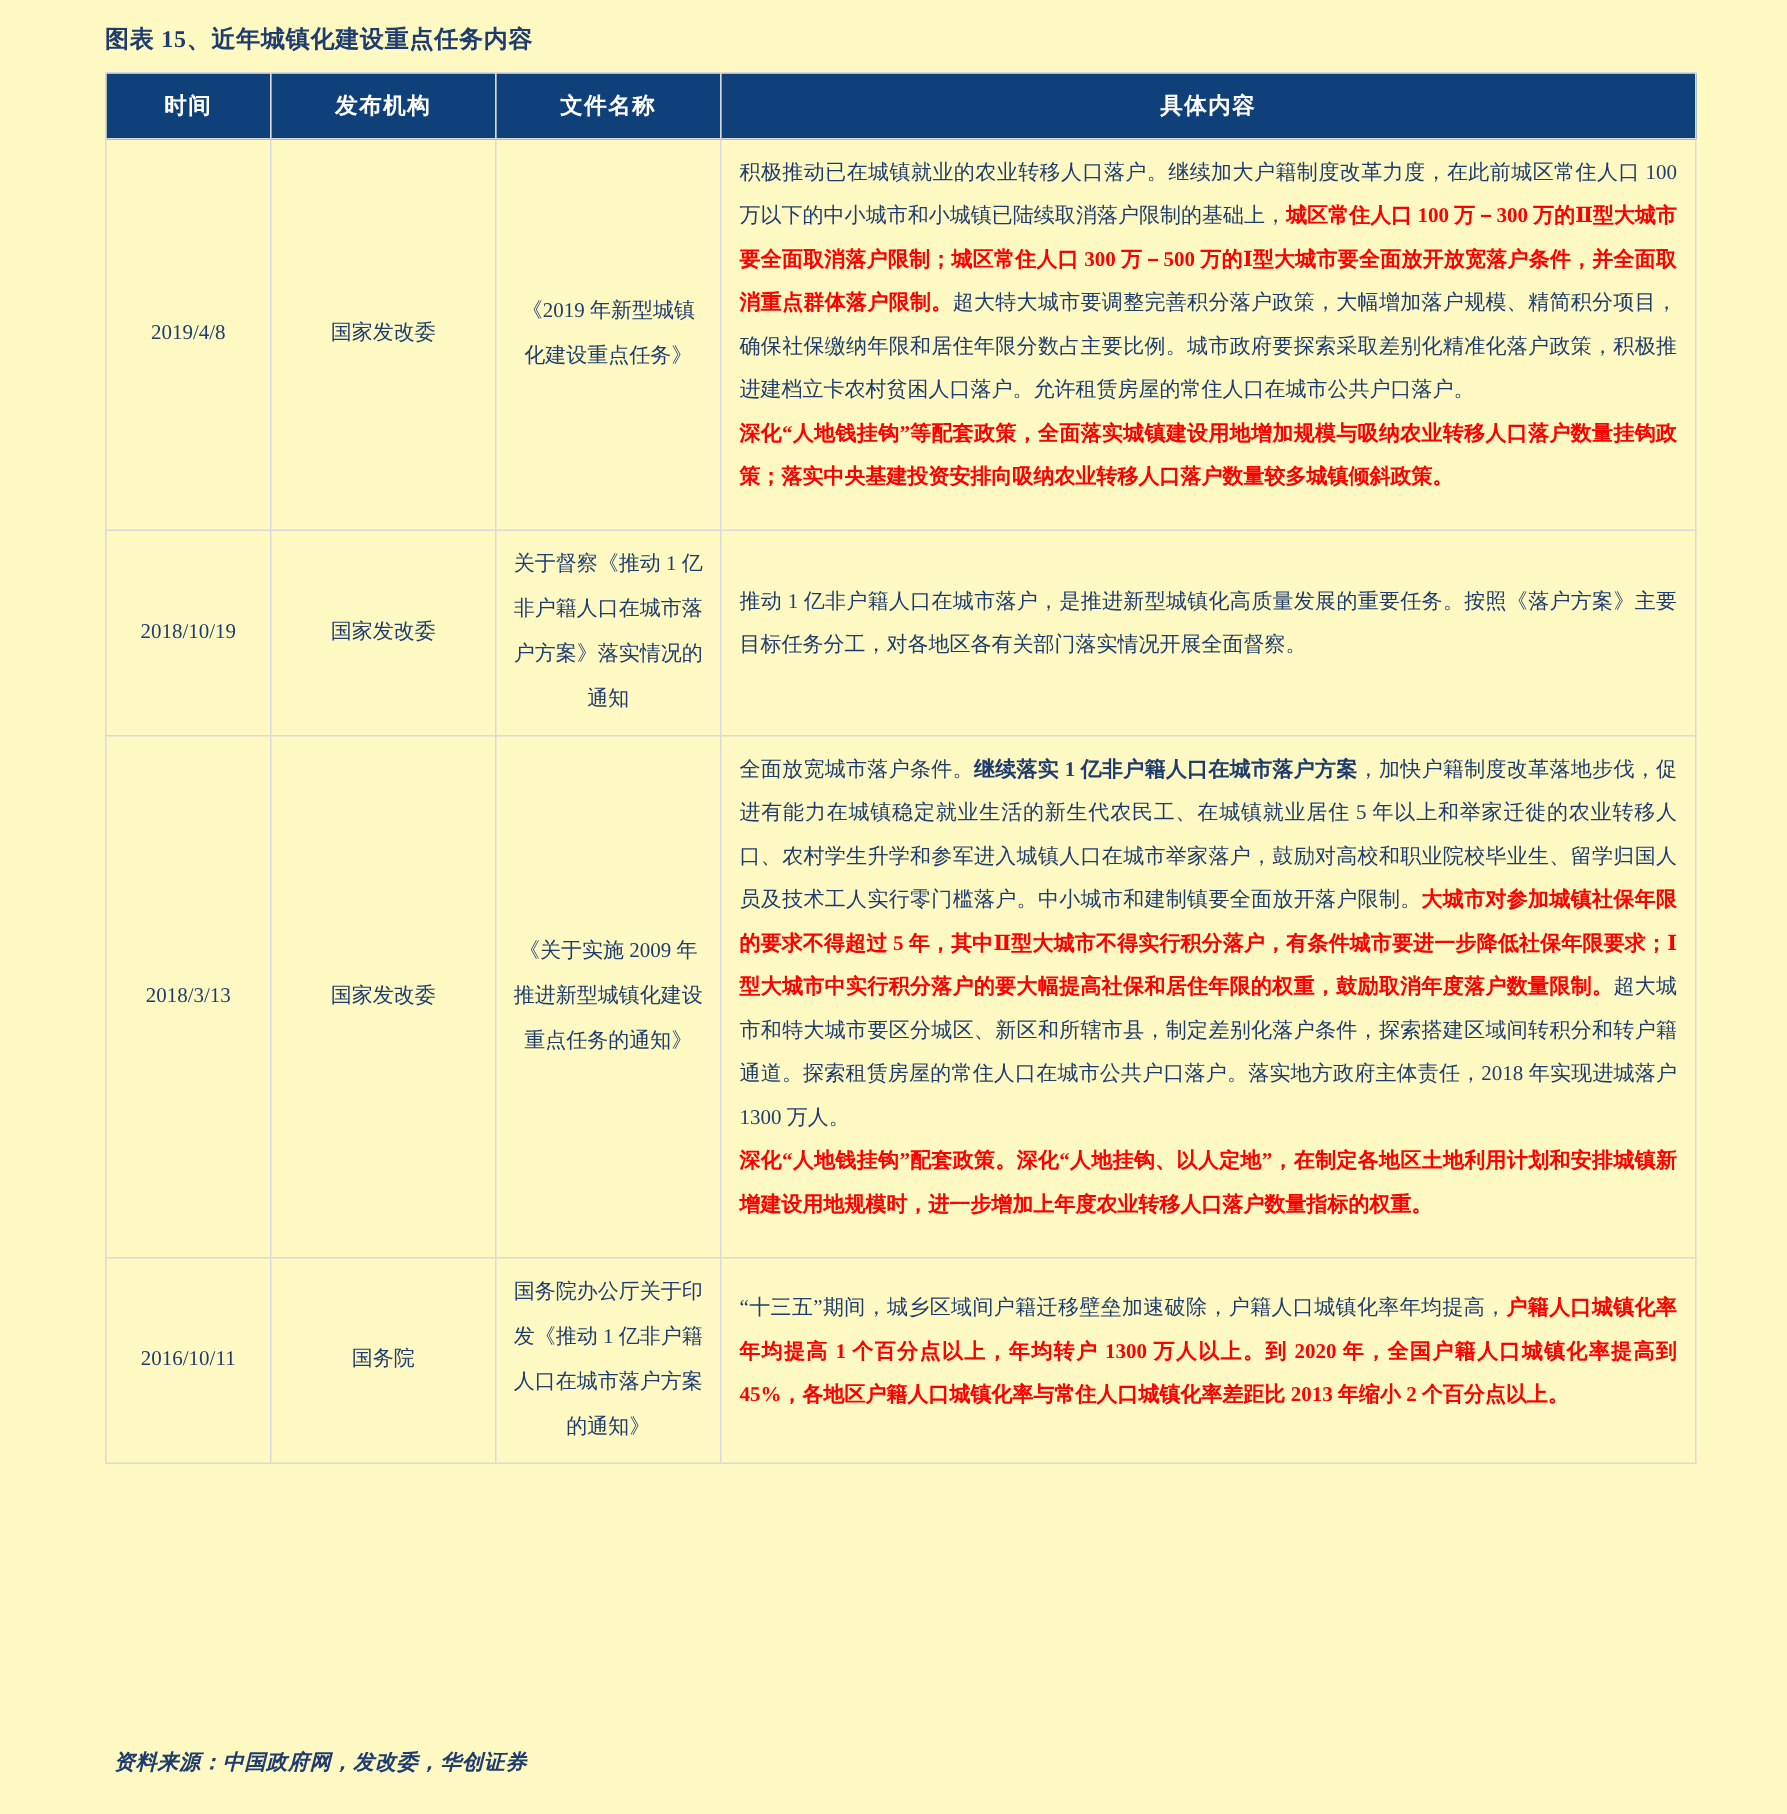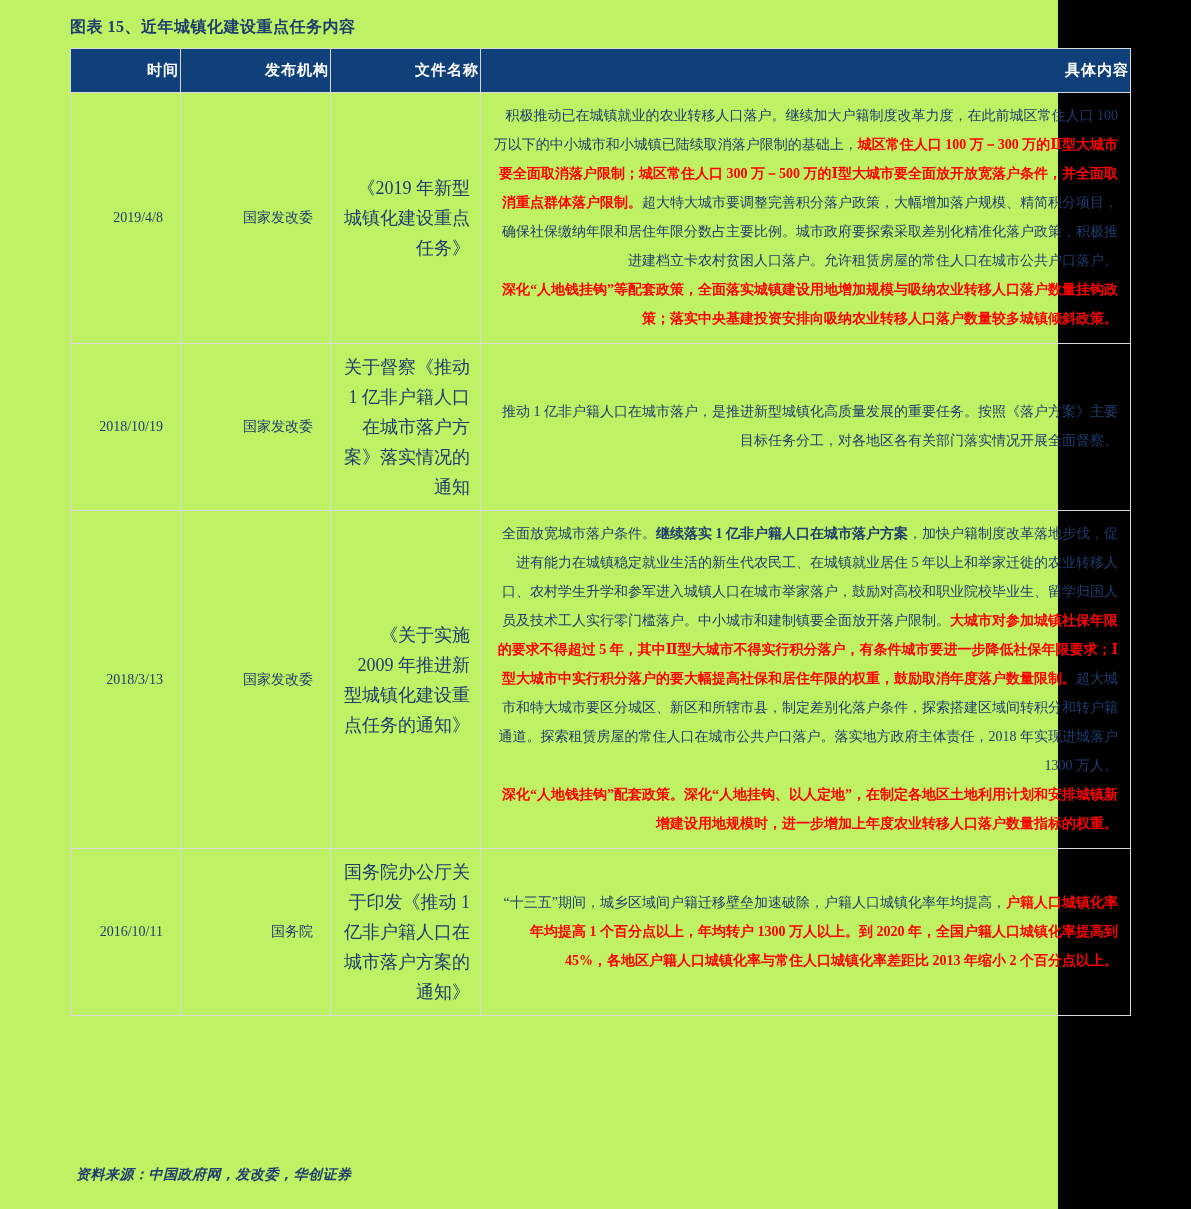--- a/index.html
+++ b/index.html
@@ -9,23 +9,23 @@
   }
   body {
     width: 1191px;
     height: 1209px;
     font-family: "Liberation Serif", "DejaVu Serif", serif;
     overflow: hidden;
   }
 
   .page {
     position: relative;
-    width: 1058px;
+    width: 1191px;
     height: 1209px;
-    background: #bef264;
+    background: #fef9c3;
     box-sizing: border-box;
   }
 
   
   .fig-title {
     position: absolute;
     left: 70px;
     top: 16px;
     font-size: 16px;
     font-weight: bold;
@@ -45,21 +45,20 @@
   table.policy-table {
     border-collapse: collapse;
     width: 1060px;
     table-layout: fixed;
   }
   table.policy-table th,
   table.policy-table td {
     border: 1px solid #d9d9d9;
     vertical-align: middle;
     box-sizing: border-box;
-    text-align: right;
   }
   thead th {
     background: #10407A;
     color: #ffffff;
     font-size: 15px;
     font-weight: bold;
     height: 44px;
     text-align: center;
     letter-spacing: 1px;
     border-color: #ffffff;
@@ -74,31 +73,31 @@
   td.cell-org {
     text-align: center;
     color: #1F3C6E;
     font-size: 14px;
     line-height: 20px;
     padding: 6px 17px;
   }
   td.cell-doc {
     text-align: center;
     color: #1F3C6E;
-    font-size: 18px;
+    font-size: 14px;
     line-height: 30px;
     padding: 8px 10px;
   }
   td.cell-detail {
     text-align: justify;
     text-justify: inter-ideograph;
     color: #1F3C6E;
     font-size: 14px;
     line-height: 29px;
-    padding: 8px 12px 10px 12px;
+    padding: 8px 12px 20px 12px;
   }
   td.cell-detail p {
     margin: 0;
   }
   .seg-blue {
     color: #1F3C6E;
   }
   .seg-red {
     color: #FF0000;
     font-weight: bold;

